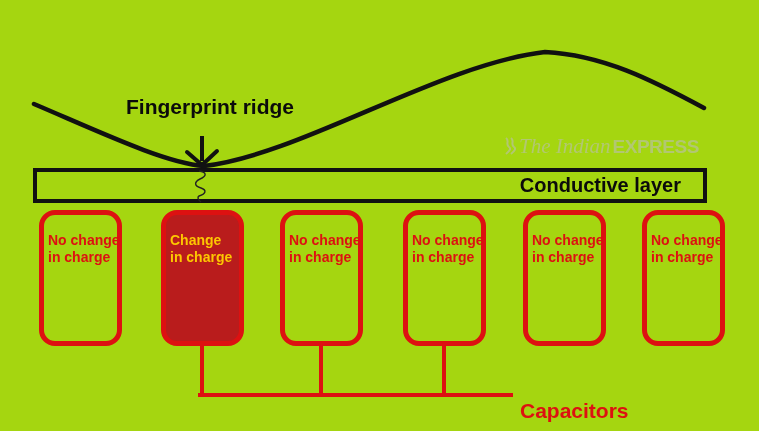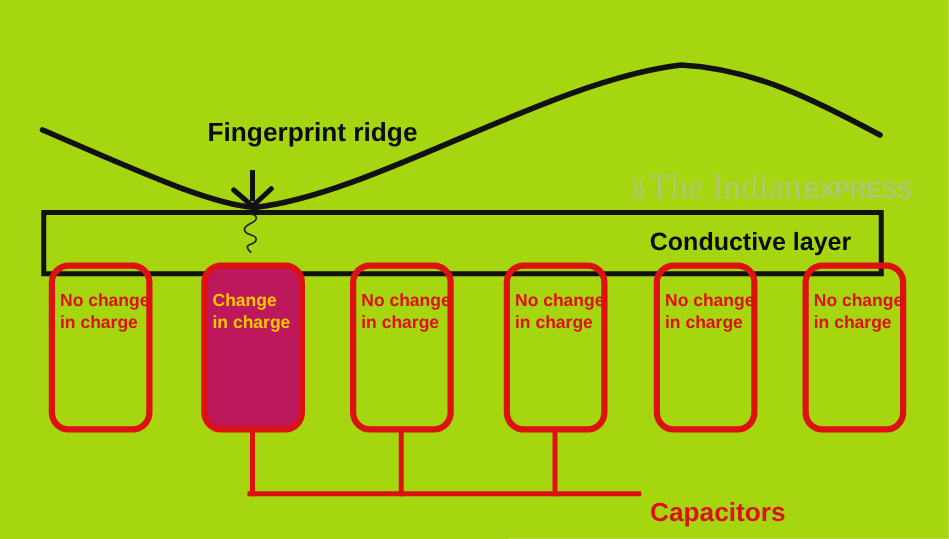--- a/index.html
+++ b/index.html
@@ -17,53 +17,53 @@
   }
 
   
   .watermark {
     position:absolute; left:503px; top:134px; z-index:1;
     display:flex; align-items:baseline; gap:2px;
     color:rgba(185,190,175,0.62); white-space:nowrap;
   }
   .watermark .wm-icon { position:relative; top:2px; margin-right:1px; }
   .watermark .wm-serif {
-    font-family:"Liberation Serif", serif; 
-    font-size:28px; letter-spacing:0px;
+    font-family:"Liberation Serif", serif; font-style:italic;
+    font-size:21px; letter-spacing:0px;
   }
   .watermark .wm-bold {
     font-family:"Liberation Sans", sans-serif; font-weight:bold;
     font-size:19px; letter-spacing:-0.5px;text-align:center;
   }
 
   
   .layer {
-    position:absolute; left:33px; top:168px; width:674px; height:53px;
+    position:absolute; left:33px; top:168px; width:674px; height:35px;
     border:4px solid #111; z-index:2;
     display:flex; align-items:center; justify-content:flex-end;
   }
   .layer-label {
     font-weight:bold; font-size:20px; color:#0b0b0b;
     padding-right:22px; letter-spacing:0px;
   }
 
   
   .ridge-label {
     position:absolute; left:126px; top:95px; z-index:2;
-    font-weight:bold; font-size:21px; color:#0b0b0b; white-space:nowrap;margin-left:40px;
+    font-weight:bold; font-size:21px; color:#0b0b0b; white-space:nowrap;
   }
 
   
   .cell {
     position:absolute; top:210px; width:83px; height:136px;
     border:5px solid #dd1111; border-radius:16px;
     padding:17px 2px 0 4px; z-index:2;
     font-weight:bold; font-size:14px; line-height:17px; color:#dd1111;
   }
-  .cell[data-state="change"] { background:#be185d; color:#fdc701; }
+  .cell[data-state="change"] { background:#b91c1c; color:#fdc701; }
   .cell .l { display:block; white-space:nowrap; }
   #cell0 { left:39px; }
   #cell1 { left:161px; }
   #cell2 { left:280px; }
   #cell3 { left:403px; }
   #cell4 { left:523px; }
   #cell5 { left:642px; }
 
   
   .vline {

